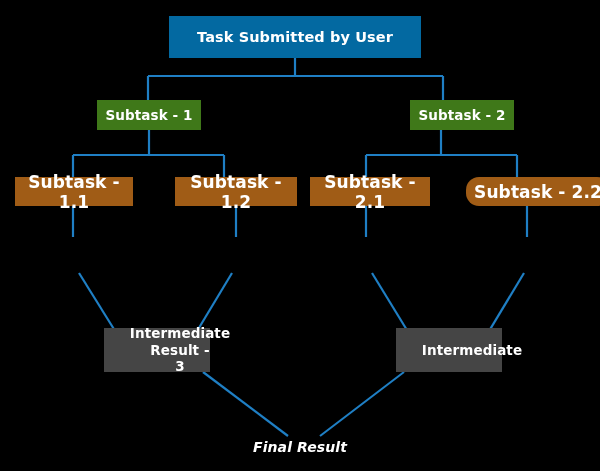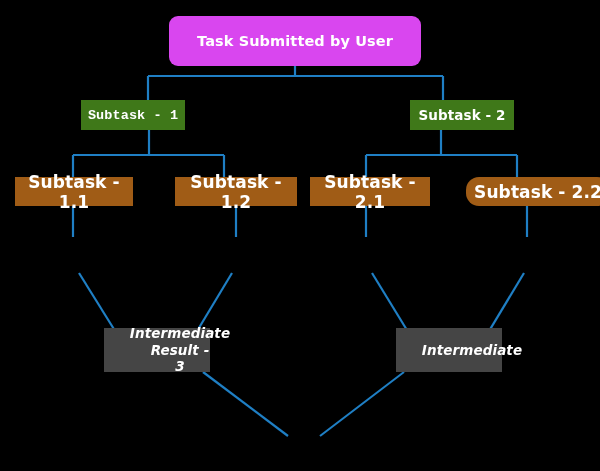--- a/index.html
+++ b/index.html
@@ -34,35 +34,34 @@
     box-sizing: border-box;
     z-index: 2;
     letter-spacing: 0.1px;
   }
 
   
   .node.root {
     left: 169px;
     top: 16px;
     width: 252px;
-    height: 50px;
-    background: #d946ef;
+    height: 42px;
+    background: #0369a1;
     font-size: 14.5px;
-    border-radius: 9px;
   }
 
   
   .node.level1 {
     top: 100px;
     width: 104px;
     height: 30px;
     background: #3f7819;
     font-size: 13.5px;
   }
-  .node.l1-a { left: 81px; font-family: Liberation Mono, monospace; }
+  .node.l1-a { left: 97px; }
   .node.l1-b { left: 410px; }
 
   
   .node.level2 {
     top: 177px;
     height: 29px;
     background: #a05c16;
     font-size: 17px;
   }
   .node.l2-a { left: 15px;  width: 118px; }
@@ -70,21 +69,20 @@
   .node.l2-c { left: 310px; width: 120px; align-items: center; }
   .node.l2-d { left: 466px; width: 144px; border-radius: 13px; }
 
   
   .node.intermediate {
     top: 328px;
     width: 106px;
     height: 44px;
     background: #454545;
     font-size: 13.5px;
-    font-style: italic;
     line-height: 1.25;
     flex-direction: column;
     padding-left: 46px;
   }
   .node.ir-a { left: 104px; }
   .node.ir-b { left: 396px; }
 
   
   .node.final {
     left: 240px;
@@ -160,14 +158,17 @@
   </div>
 
   <div class="node intermediate ir-a">
     <span>Intermediate</span>
     <span>Result - 3</span>
   </div>
   <div class="node intermediate ir-b">
     <span>Intermediate</span>
   </div>
 
+  <div class="node final">
+    <span>Final Result</span>
+  </div>
 
 </div>
 
 </body></html>

